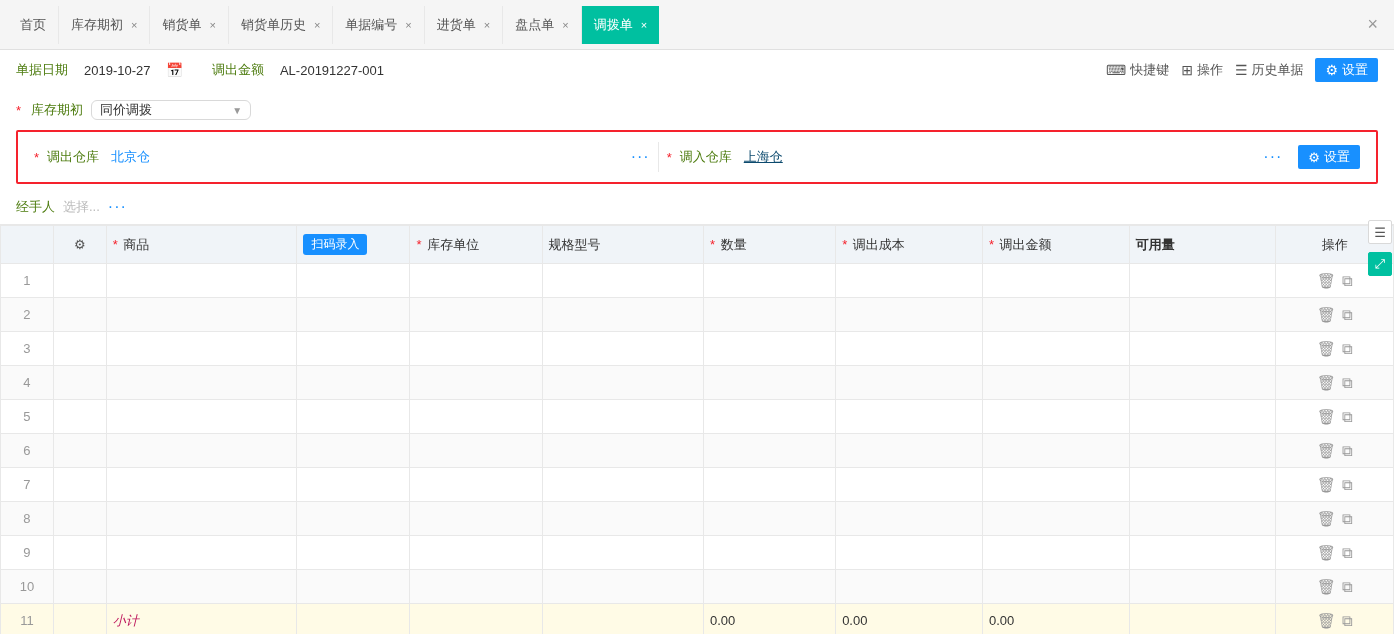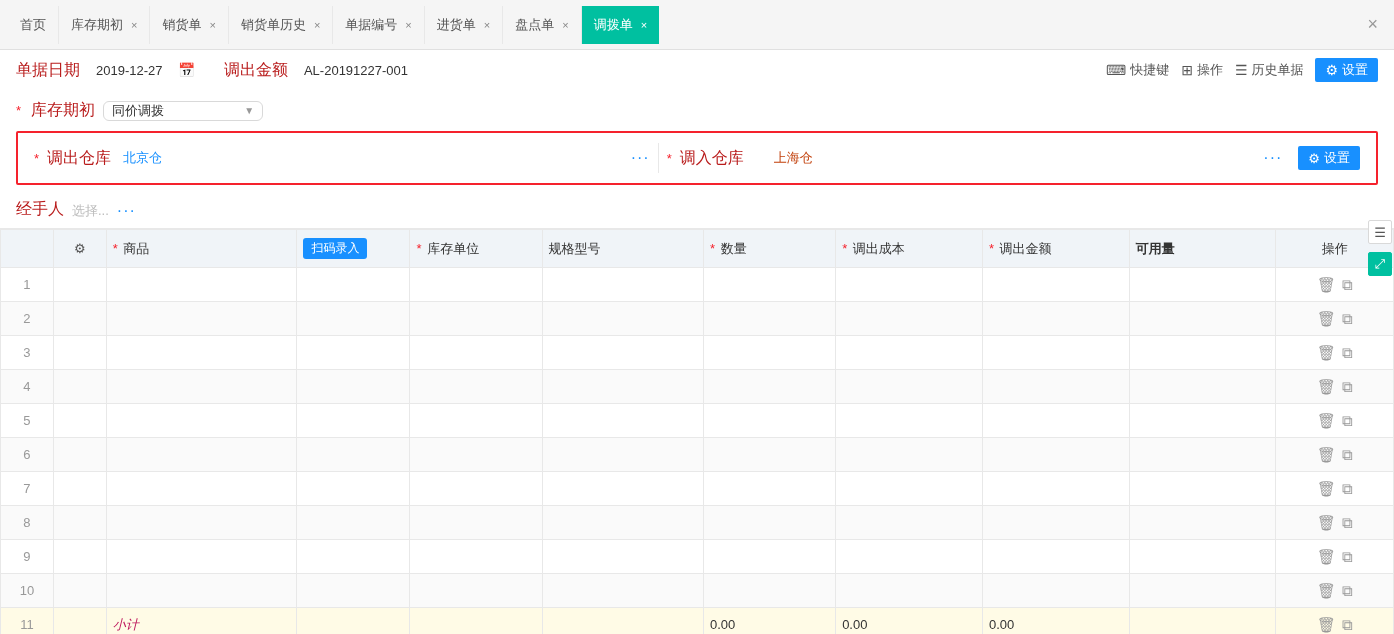--- a/index.html
+++ b/index.html
@@ -25,21 +25,21 @@
     }
 
     
     .form-area {
       padding: 10px 16px 0 16px;
     }
     .form-row {
       display: flex; align-items: center; margin-bottom: 10px; gap: 8px;
     }
     .field-label {
-      color: #b91c1c; white-space: nowrap; font-size: 16px;
+      color: #4d7c0f; white-space: nowrap; font-size: 13px;
     }
     .required { color: #f5222d; margin-right: 2px; }
     .field-value {
       color: #333; font-size: 13px;
     }
     .dropdown-select {
       display: flex; align-items: center; border: 1px solid #d9d9d9;
       border-radius: 6px; padding: 0 8px; cursor: pointer; min-width: 140px;
       background: #fff; gap: 0;
     }
@@ -173,21 +173,21 @@
   </div>
   <div class="tab active">
     <span>调拨单</span>
     <span class="close-btn">×</span>
   </div>
   <div class="tab-close-all">×</div>
 </div>
 
 <div class="header-row">
   <span class="field-label">单据日期</span>
-  <span class="field-value">2019-12-27</span>
+  <span class="field-value">2019-10-27</span>
   <span class="icon-calendar">📅</span>
   <span style="margin-left:12px;" class="field-label">调出金额</span>
   <span class="field-value">AL-20191227-001</span>
 
   <div class="toolbar-right">
     <div class="toolbar-btn">
       <span class="icon">⌨</span>
       <span>快捷键</span>
     </div>
     <div class="toolbar-btn">
@@ -220,21 +220,21 @@
   <div class="warehouse-field">
     <span class="required">*</span>
     <span class="field-label">调出仓库</span>
     <span class="field-value" style="color:#1890ff;margin-left:6px;">北京仓</span>
     <span class="icon-more" style="margin-left:auto;">···</span>
   </div>
   <div style="width:1px;background:#e8e8e8;height:30px;"></div>
   <div class="warehouse-field">
     <span class="required">*</span>
     <span class="field-label">调入仓库</span>
-    <span class="field-value" style="color:#c2410c;margin-left:24px;">上海仓</span>
+    <span class="field-value" style="color:#0c4a6e;margin-left:6px;text-decoration:underline;">上海仓</span>
     <span class="icon-more" style="margin-left:auto;">···</span>
   </div>
   <div class="toolbar-btn" style="background:#1890ff;color:#fff;padding:3px 10px;border-radius:2px;margin-left:8px;white-space:nowrap;">
     <span>⚙</span>
     <span>设置</span>
   </div>
 </div>
 
 <div class="person-row">
   <span class="field-label">经手人</span>

